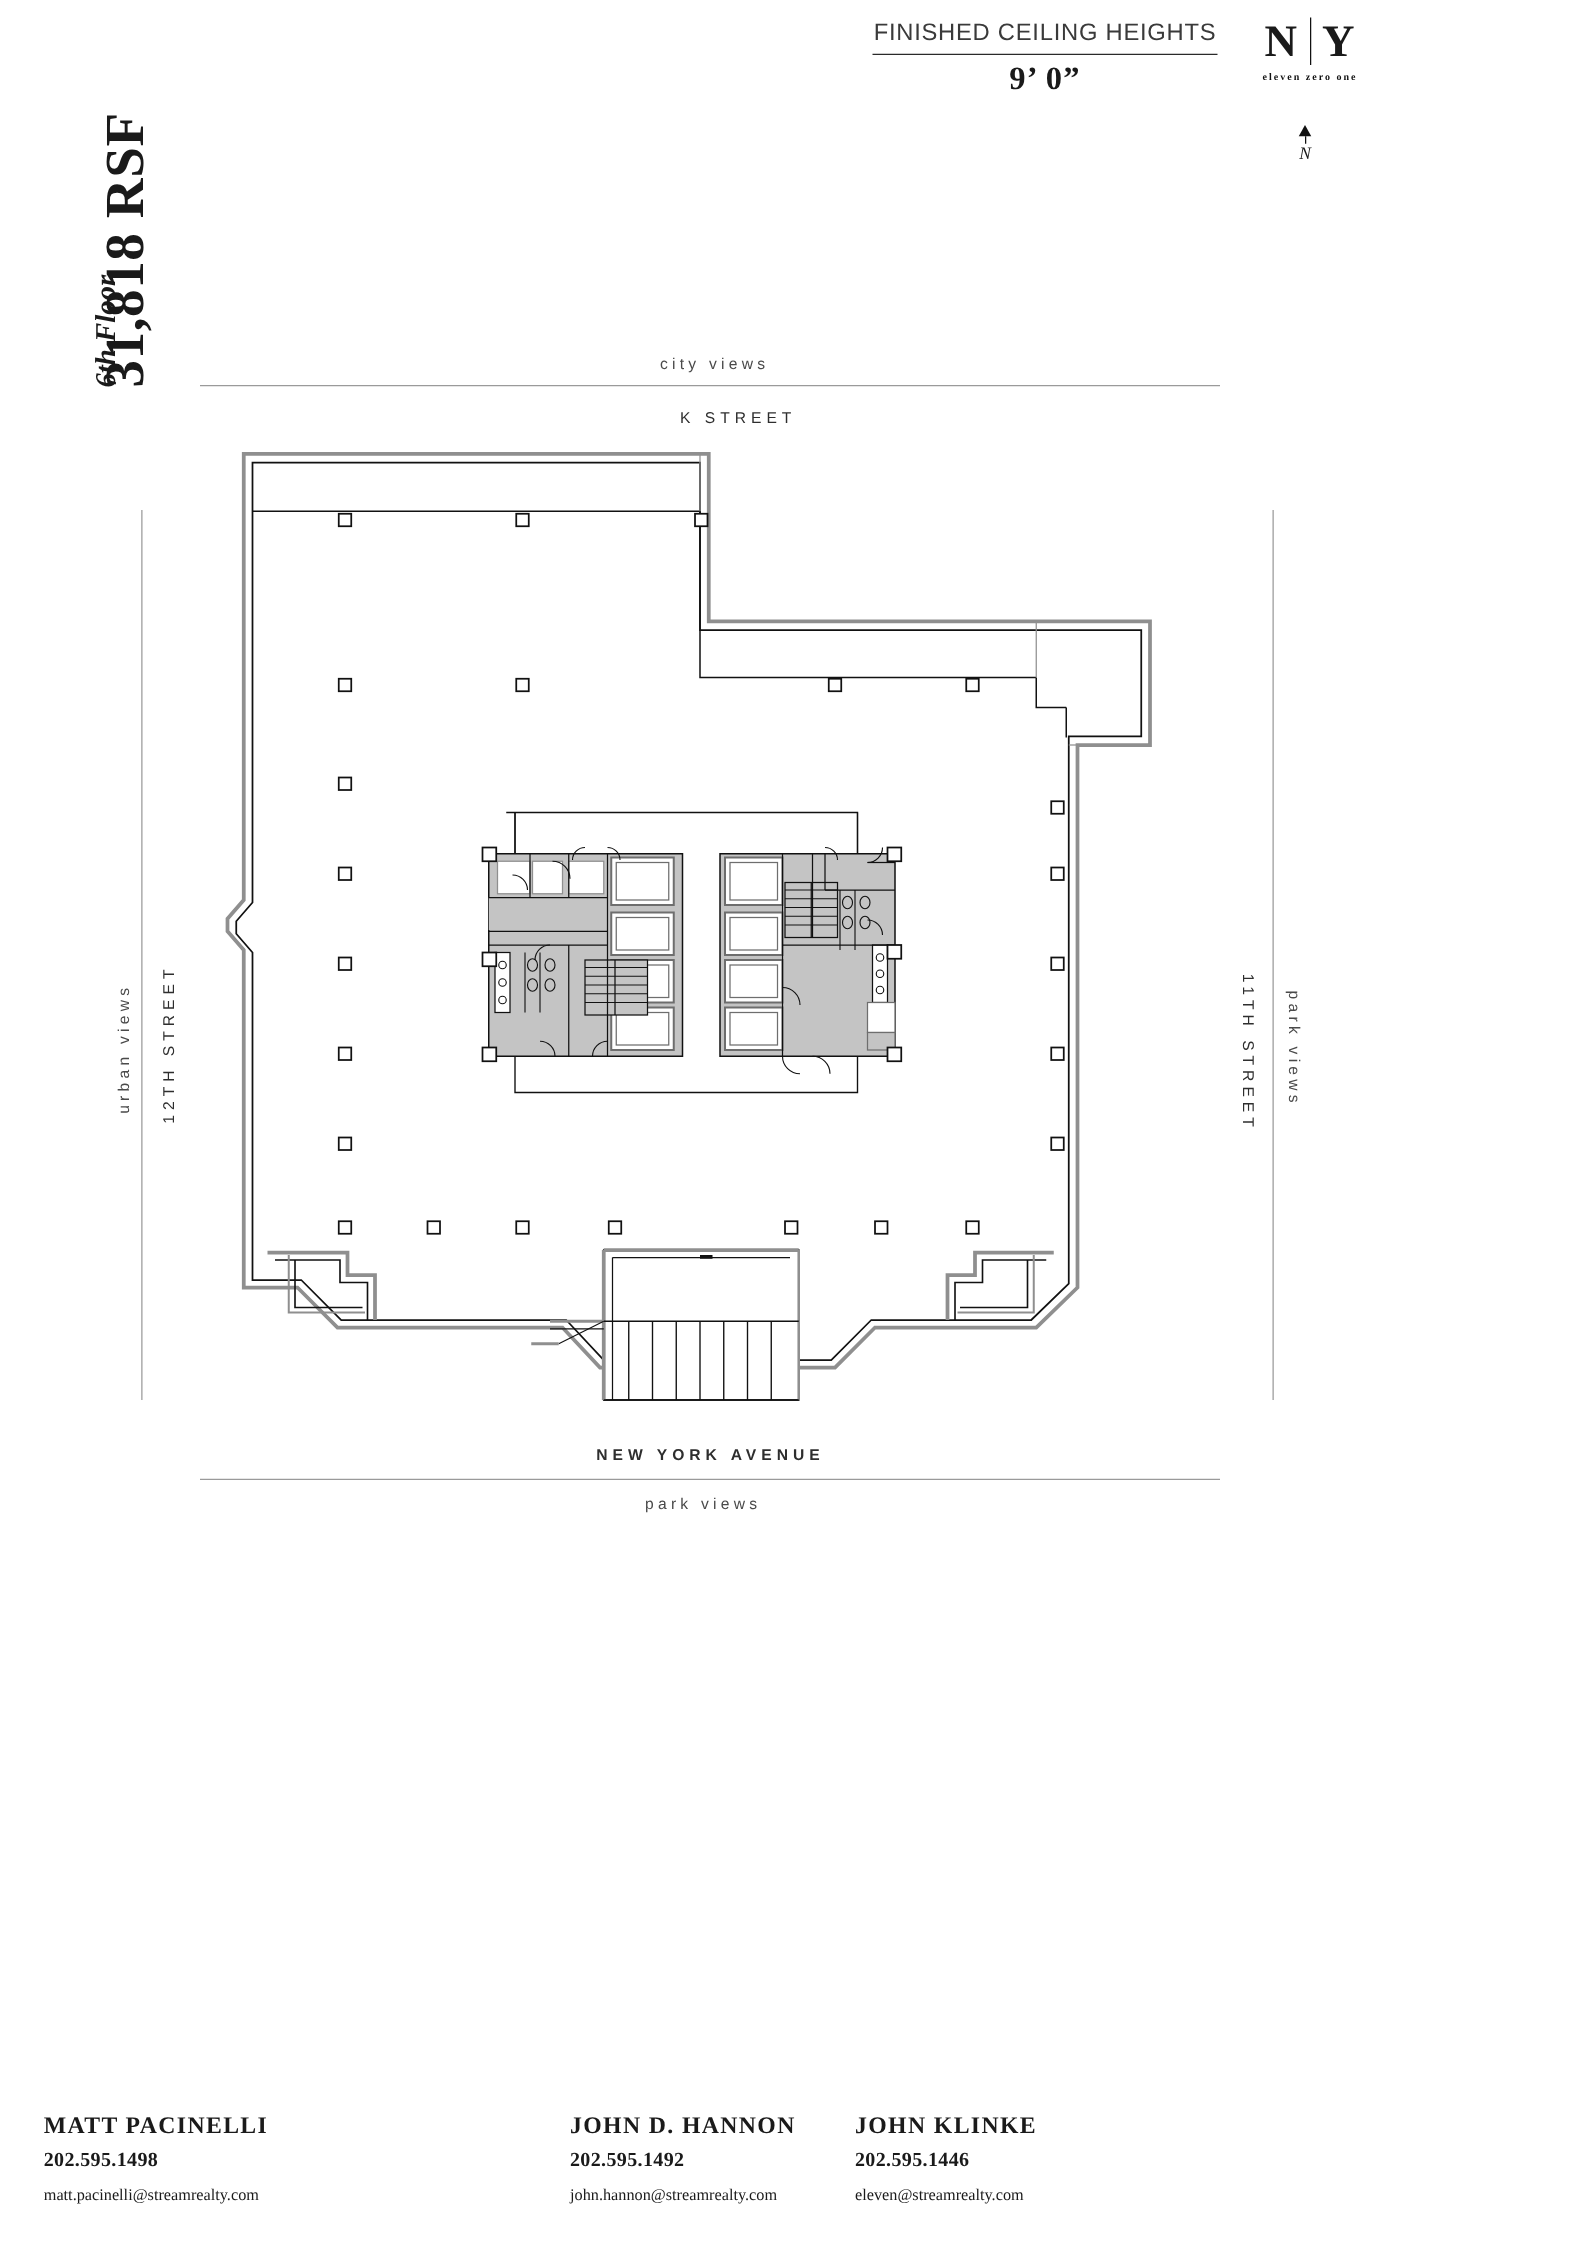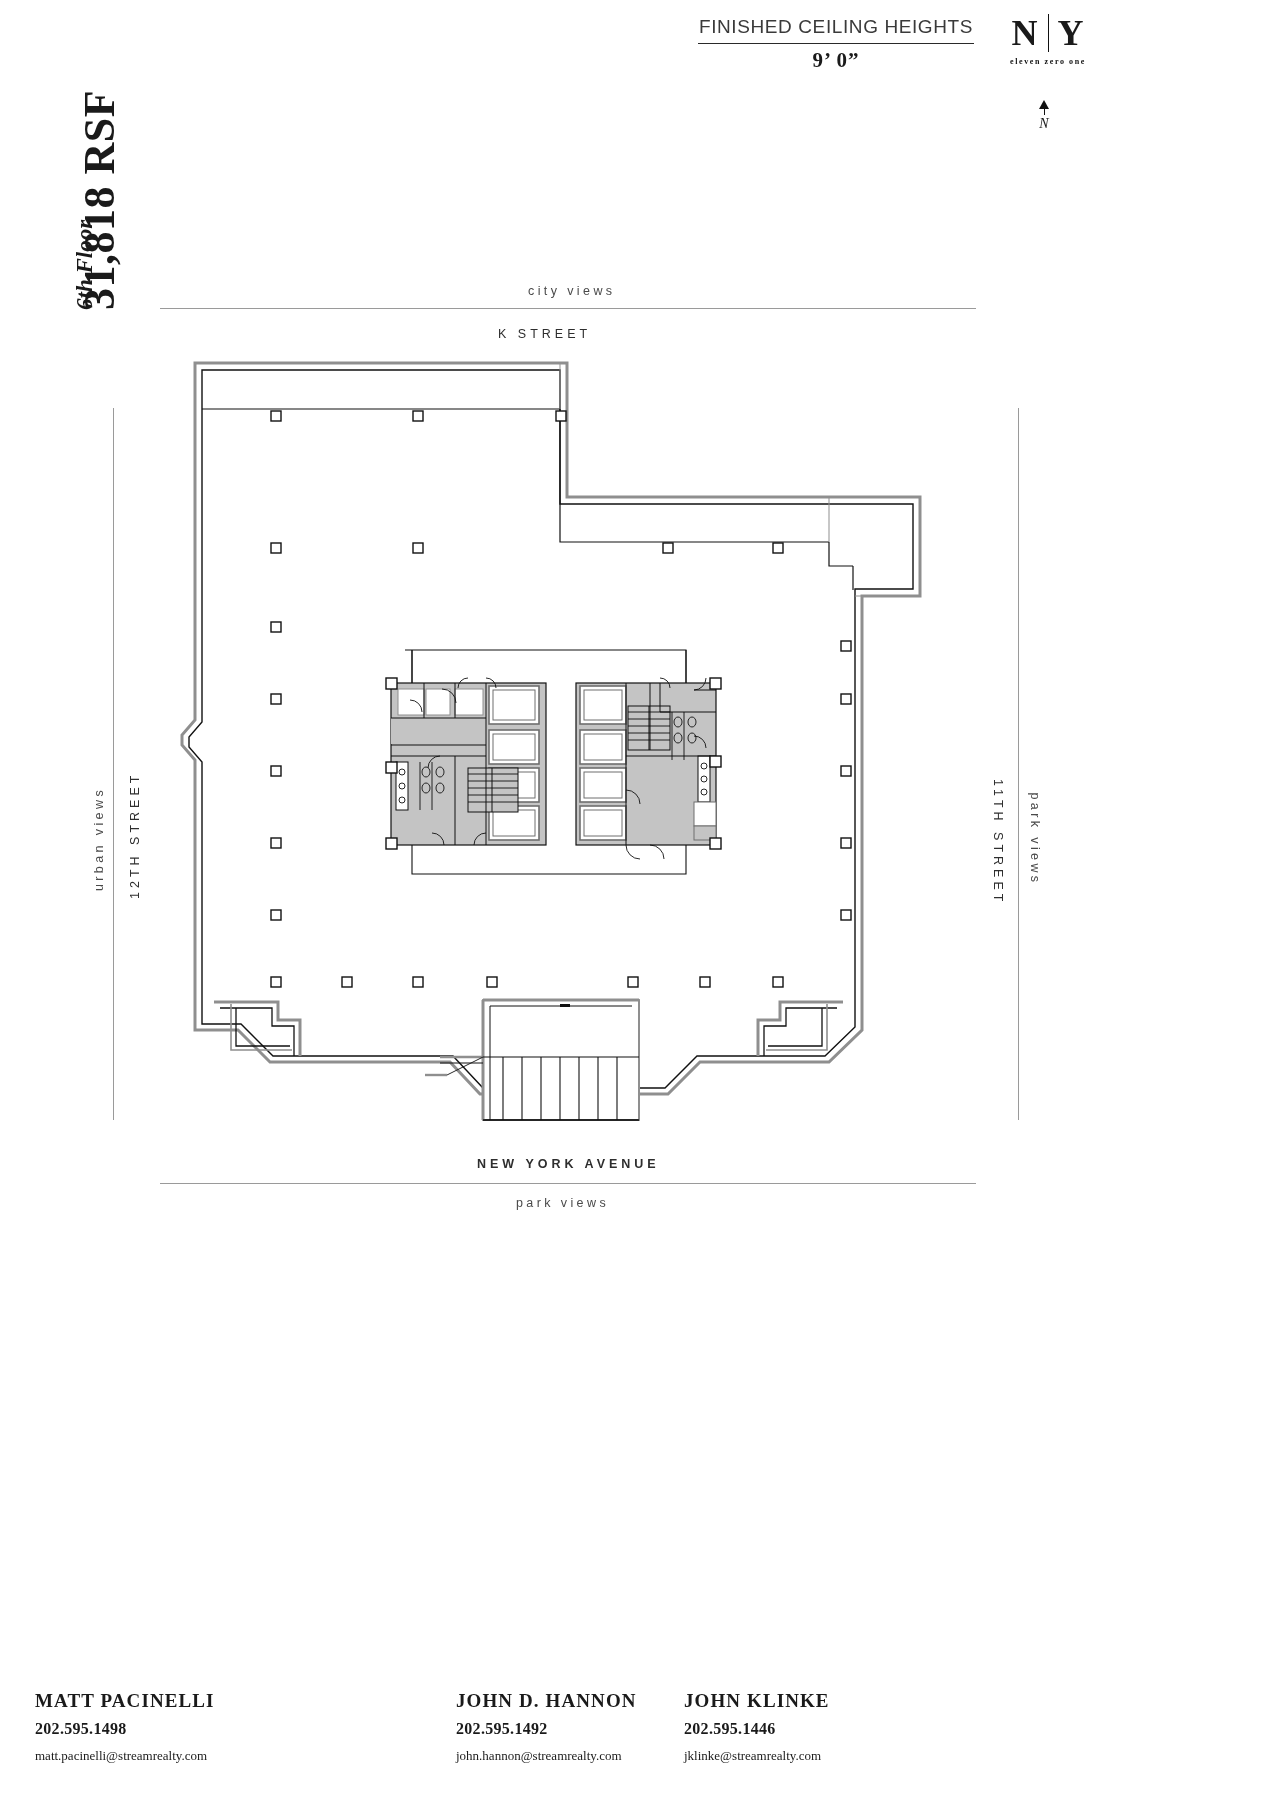--- a/index.html
+++ b/index.html
@@ -61,21 +61,21 @@
     font-weight: 300;
     padding-bottom: 5px;
   }
   #ceiling-rule {
     height: 1px;
     background: #2a2a2a;
     width: 100%;
   }
   #ceiling-value {
     font-family: "Liberation Serif", serif;
-    font-size: 21px;
+    font-size: 26px;
     font-weight: bold;
     padding-top: 4px;
     letter-spacing: 1px;
   }
 
   
   #ny-logo {
     position: absolute;
     left: 1000px;
     top: 14px;
@@ -246,21 +246,21 @@
 </div>
 
 <div id="north-arrow">
   <div class="tri"></div>
   <div class="stem"></div>
   <div class="nlbl">N</div>
 </div>
 
 <div class="ann" style="left:528px; top:284px;">city views</div>
 <div class="rule-h" style="left:160px; top:308px; width:816px;"></div>
-<div class="ann street" style="left:498px; top:327px;">K STREET</div>
+<div class="ann street" style="left:544px; top:327px;">K STREET</div>
 
 <div class="ann street" style="left:477px; top:1157px;font-weight:bold;">NEW YORK AVENUE</div>
 <div class="rule-h" style="left:160px; top:1183px; width:816px;"></div>
 <div class="ann" style="left:516px; top:1196px;">park views</div>
 
 <div class="ann rot-ccw" style="left:39px; top:832px; width:120px; text-align:center;">urban views</div>
 <div class="rule-v" style="left:113px; top:408px; height:712px;"></div>
 <div class="ann rot-ccw street" style="left:75px; top:832px; width:120px; text-align:center;">12TH STREET</div>
 
 <div class="ann rot-cw street" style="left:938px; top:832px; width:120px; text-align:center;">11TH STREET</div>
@@ -499,16 +499,16 @@
 
   <div class="contact" style="left:456px;">
     <div class="cname">JOHN D. HANNON</div>
     <div class="cphone">202.595.1492</div>
     <div class="cemail">john.hannon@streamrealty.com</div>
   </div>
 
   <div class="contact" style="left:684px;">
     <div class="cname">JOHN KLINKE</div>
     <div class="cphone">202.595.1446</div>
-    <div class="cemail">jklinke@streamrealty.com</div>
+    <div class="cemail">eleven@streamrealty.com</div>
   </div>
 
 </div>
 
 </body></html>

